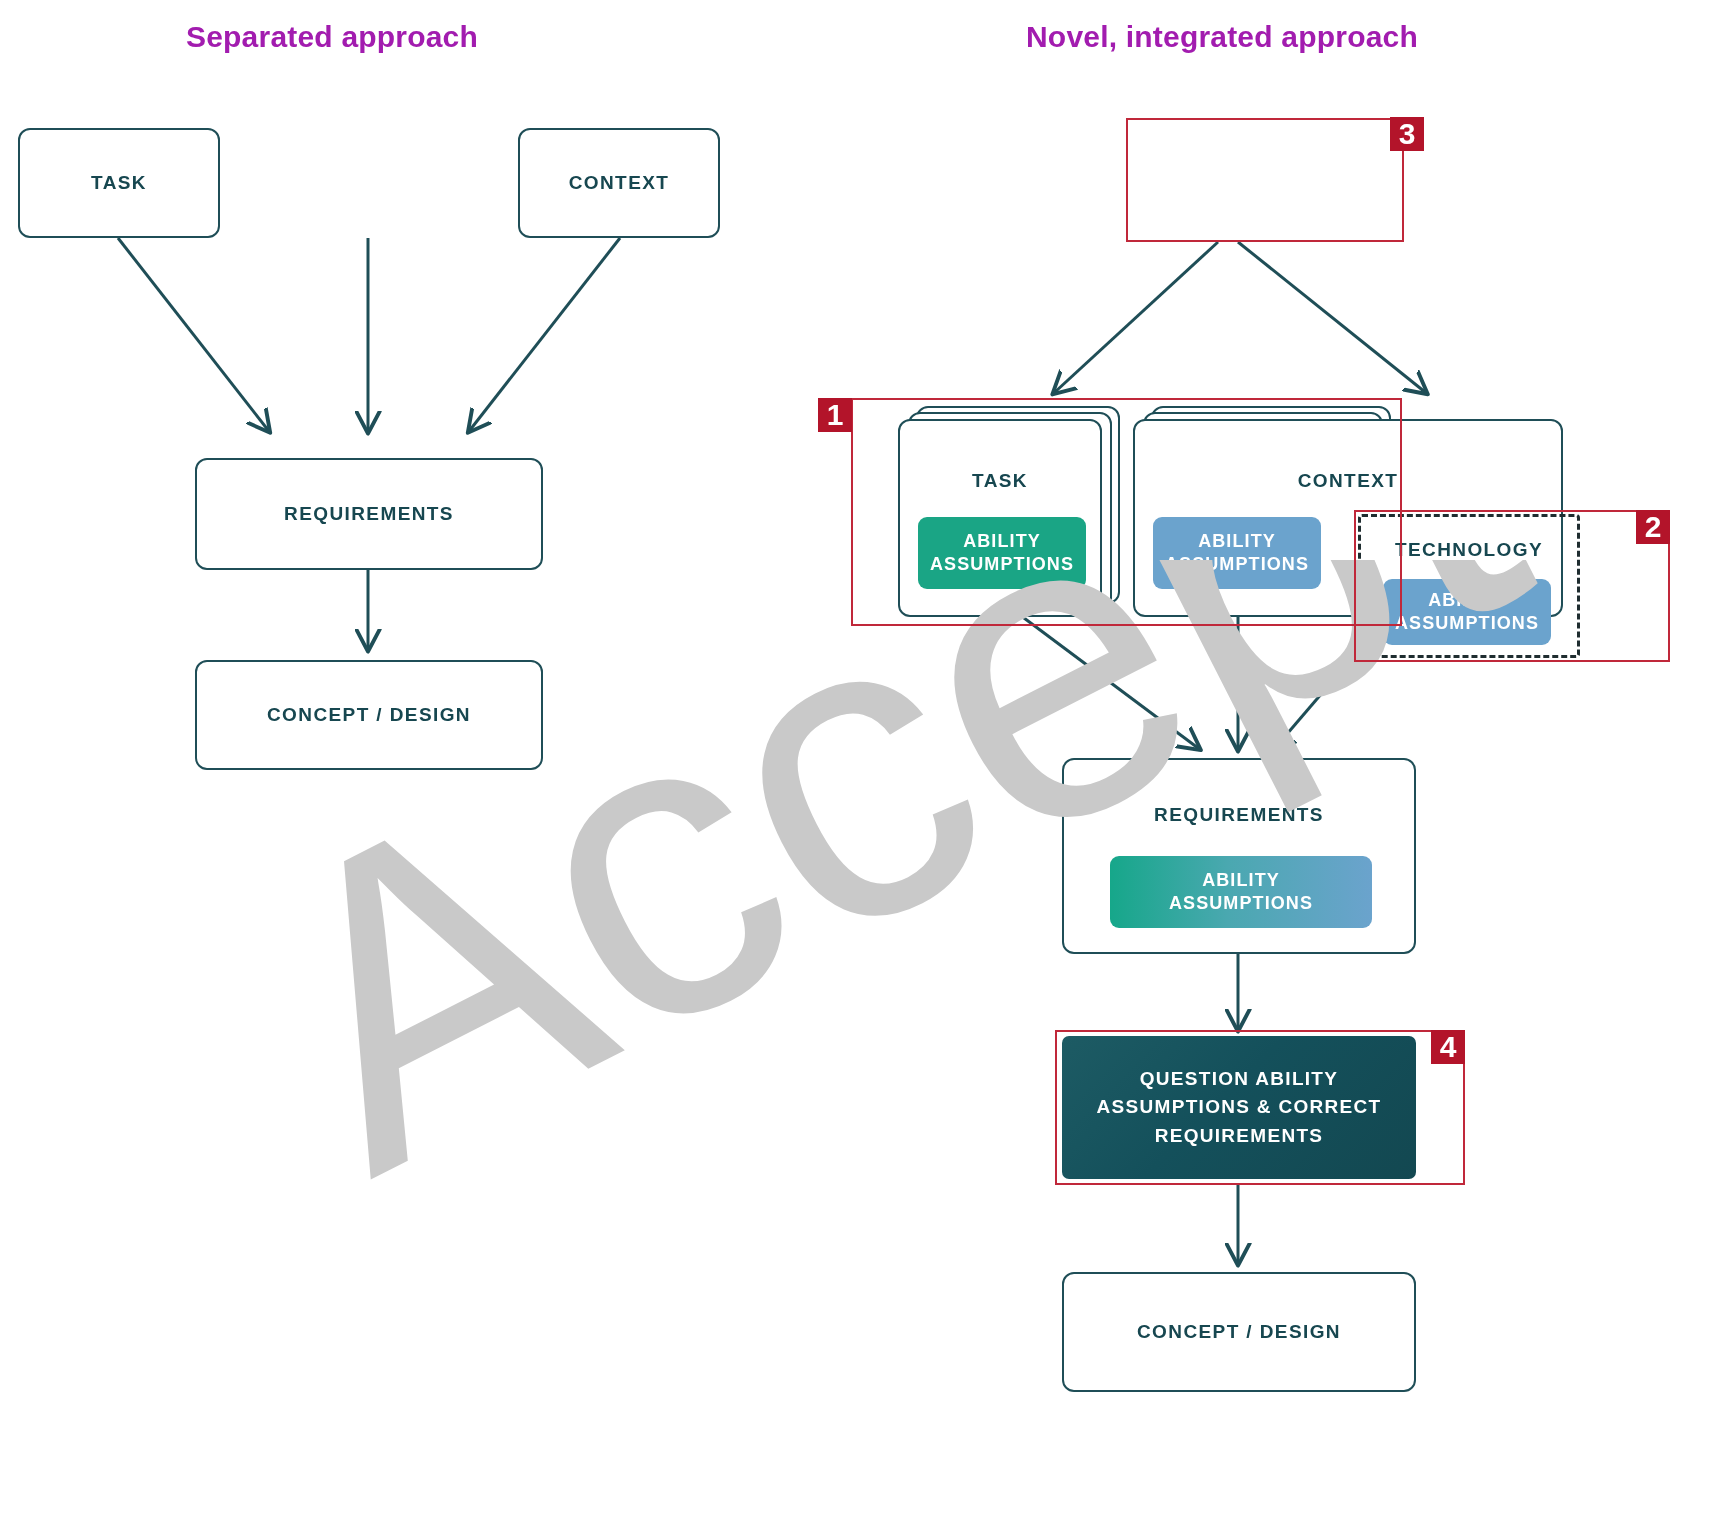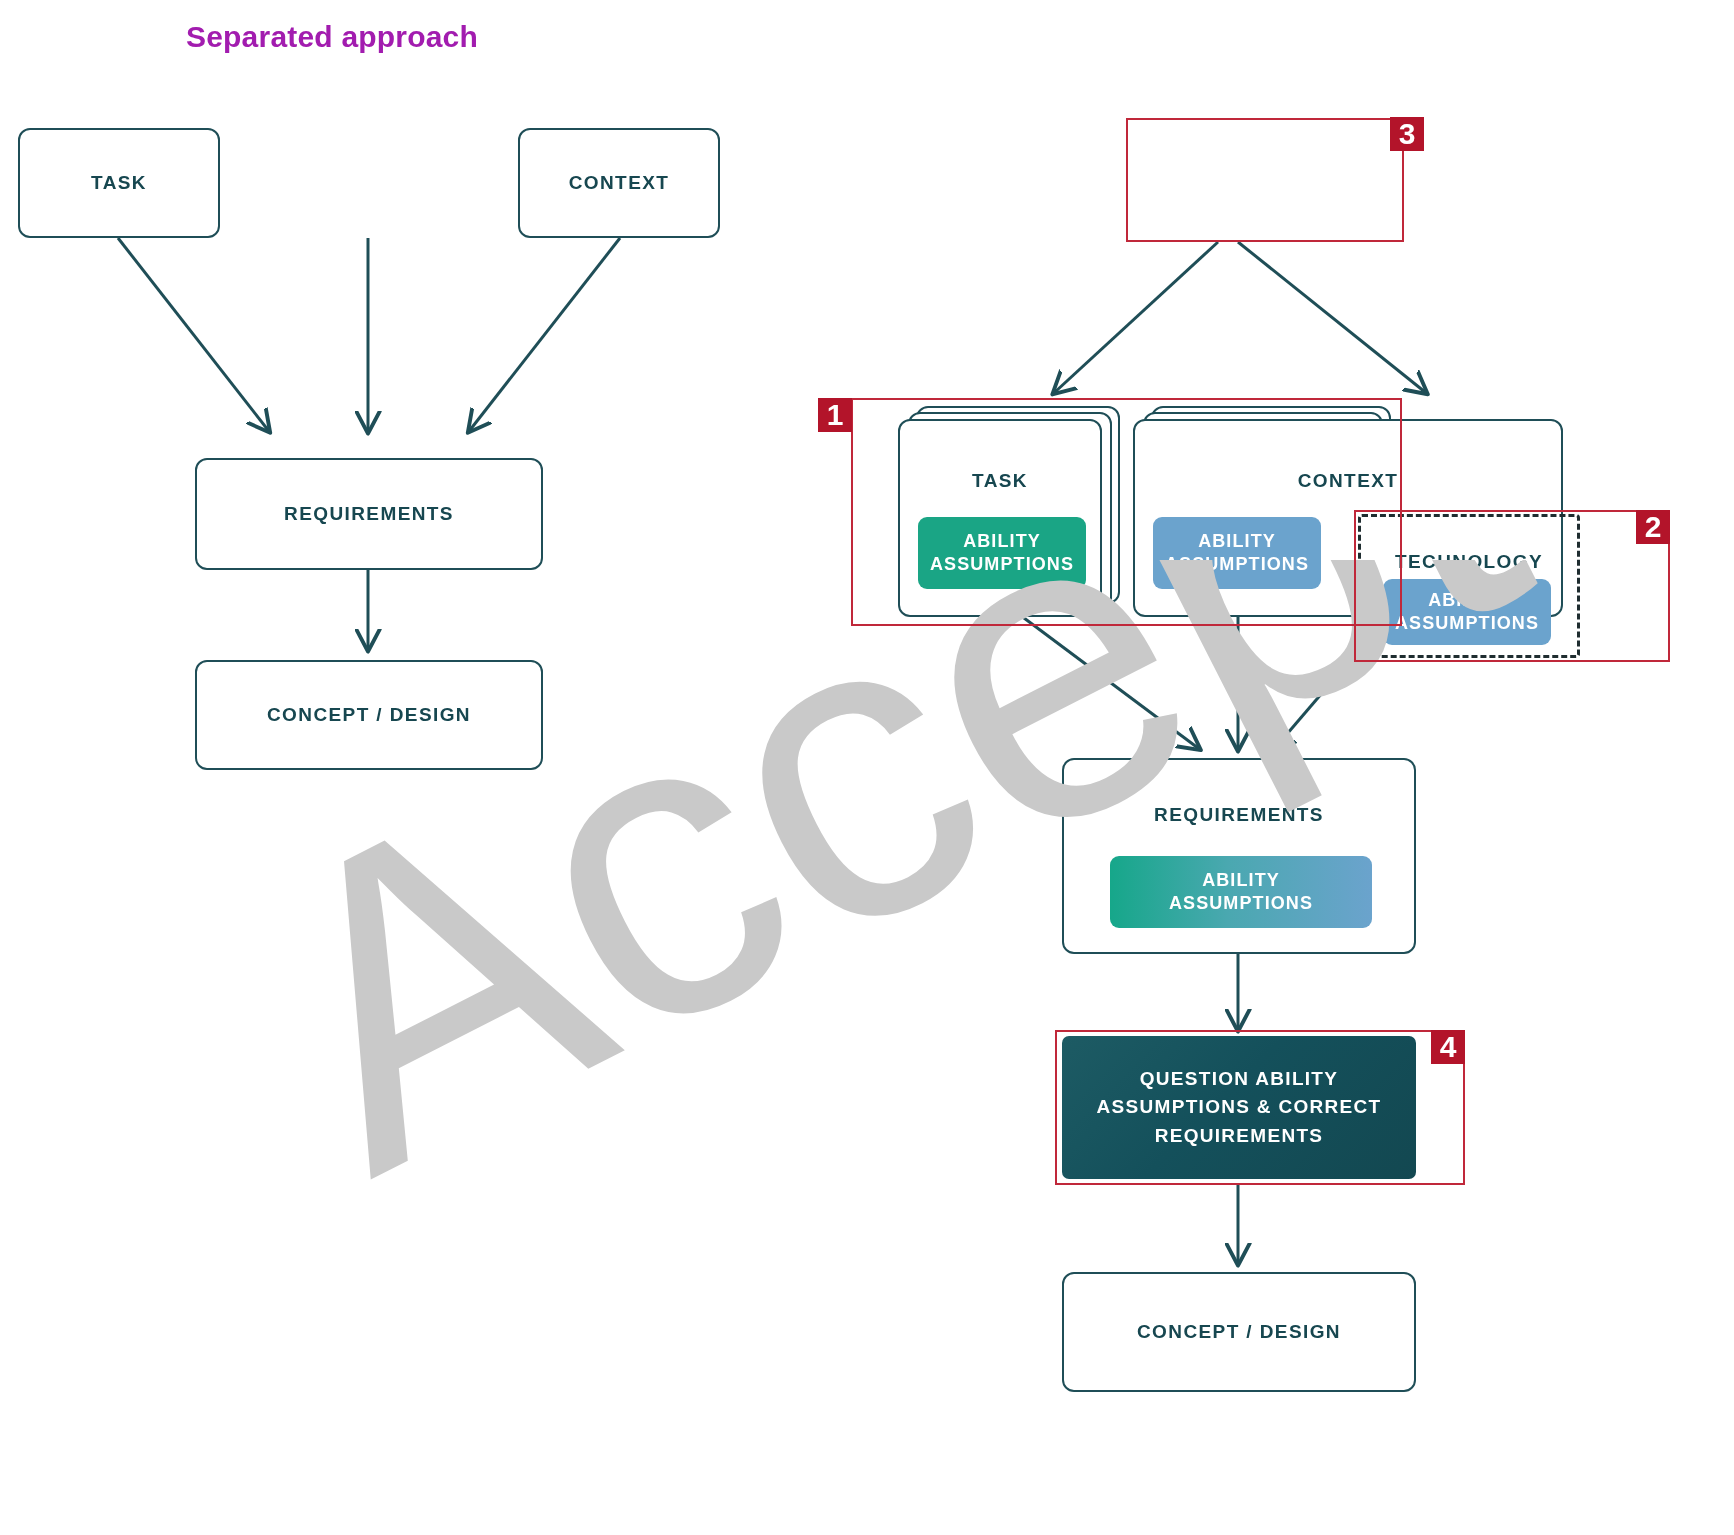--- a/index.html
+++ b/index.html
@@ -224,20 +224,21 @@
   </div>
 
   <div class="node centered" style="left:195px; top:458px; width:348px; height:112px;">
     <span class="node-label">REQUIREMENTS</span>
   </div>
 
   <div class="node centered" style="left:195px; top:660px; width:348px; height:110px;">
     <span class="node-label">CONCEPT / DESIGN</span>
   </div>
 
+  <div class="col-title" style="left:1026px; top:20px;">Novel, integrated approach</div>
 
   <div class="redframe" style="left:1126px; top:118px; width:278px; height:124px;"></div>
   <div class="badge" style="left:1390px; top:117px; width:34px; height:34px;">3</div>
 
 
   <div class="redframe" style="left:851px; top:398px; width:551px; height:228px;"></div>
   <div class="badge" style="left:818px; top:398px; width:34px; height:34px;">1</div>
 
   <div class="stack">
     <div class="sheet" style="left:916px; top:406px; width:204px; height:198px;"></div>
@@ -260,21 +261,21 @@
         <span>ABILITY</span>
         <span>ASSUMPTIONS</span>
       </div>
     </div>
   </div>
 
   <div class="redframe" style="left:1354px; top:510px; width:316px; height:152px;"></div>
   <div class="badge" style="left:1636px; top:510px; width:34px; height:34px;">2</div>
 
   <div class="dashframe" style="left:1358px; top:514px; width:222px; height:144px;">
-    <div class="card-title" style="margin-top:34px;">TECHNOLOGY</div>
+    <div class="card-title" style="margin-top:22px;">TECHNOLOGY</div>
     <div class="pill blue" style="position:absolute; left:22px; top:62px; width:168px; height:66px; flex-direction:column;">
       <span>ABILITY</span>
       <span>ASSUMPTIONS</span>
     </div>
   </div>
 
   <div class="node" style="left:1062px; top:758px; width:354px; height:196px;">
     <div class="node-label" style="margin-top:44px;">REQUIREMENTS</div>
     <div class="pill grad" style="position:absolute; left:46px; top:96px; width:262px; height:72px; flex-direction:column;">
       <span>ABILITY</span>

